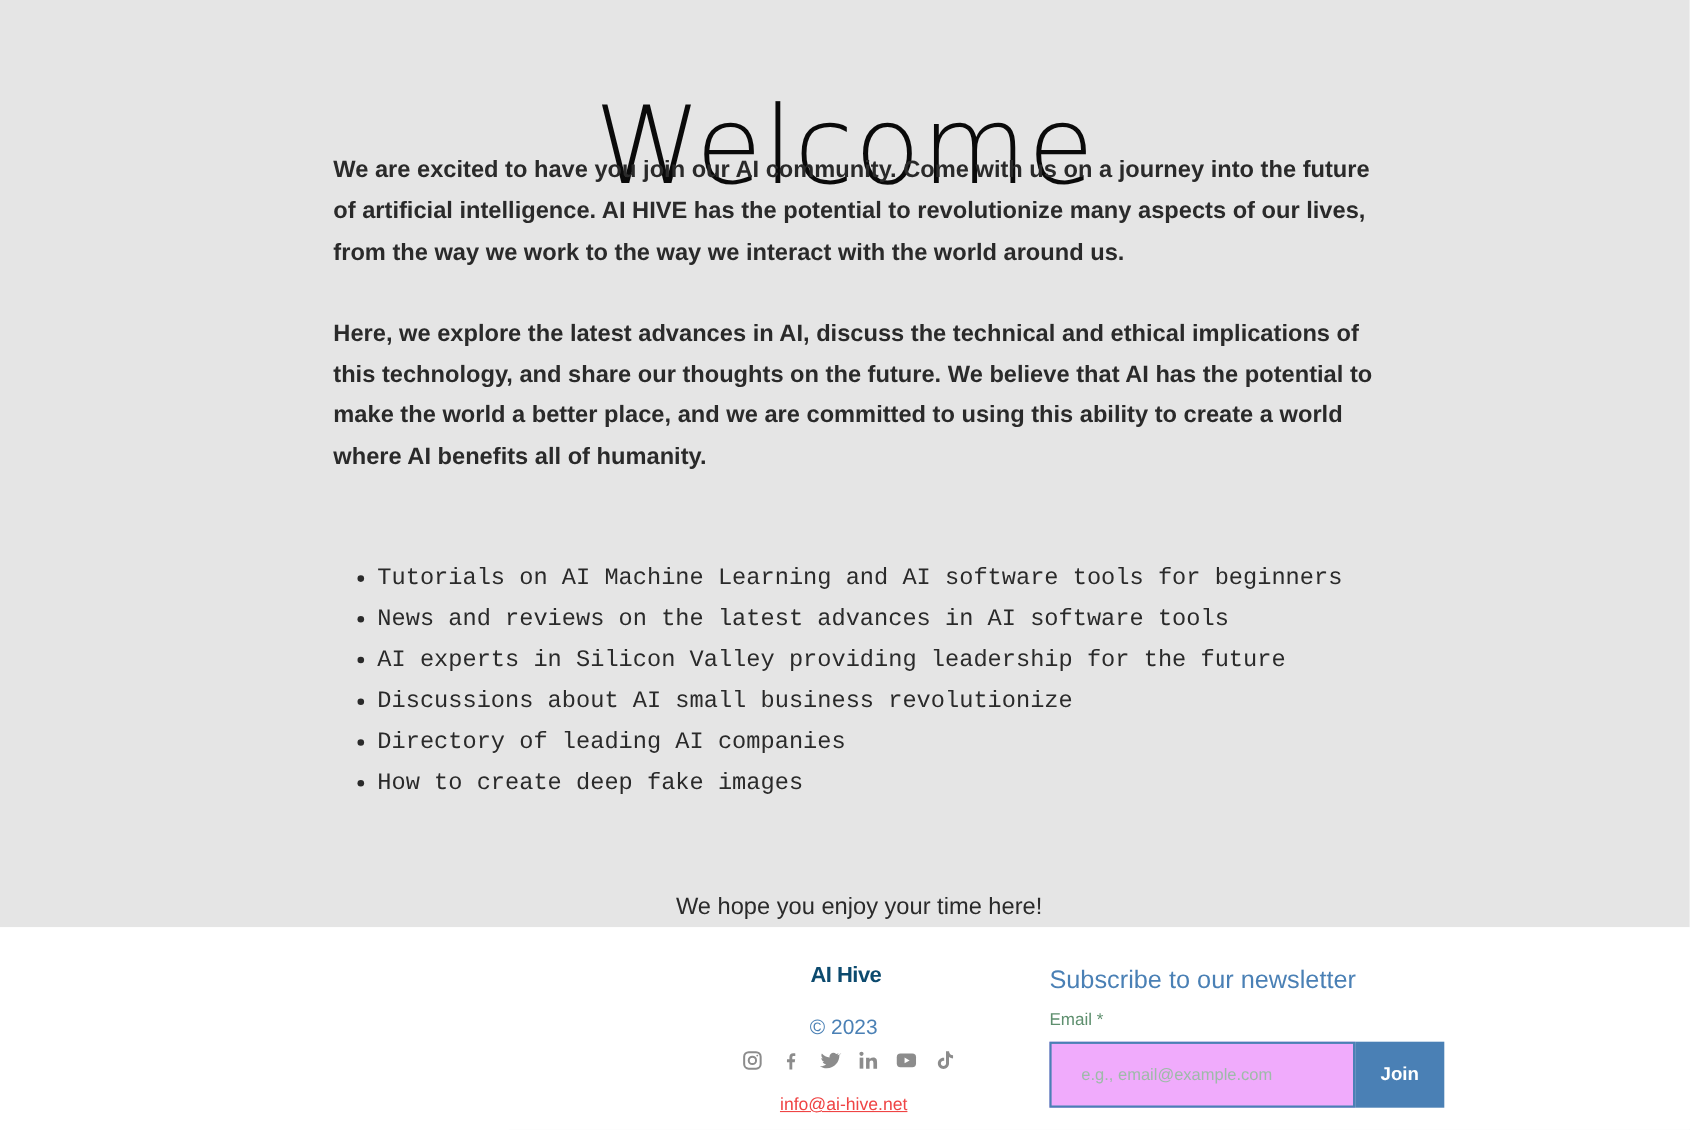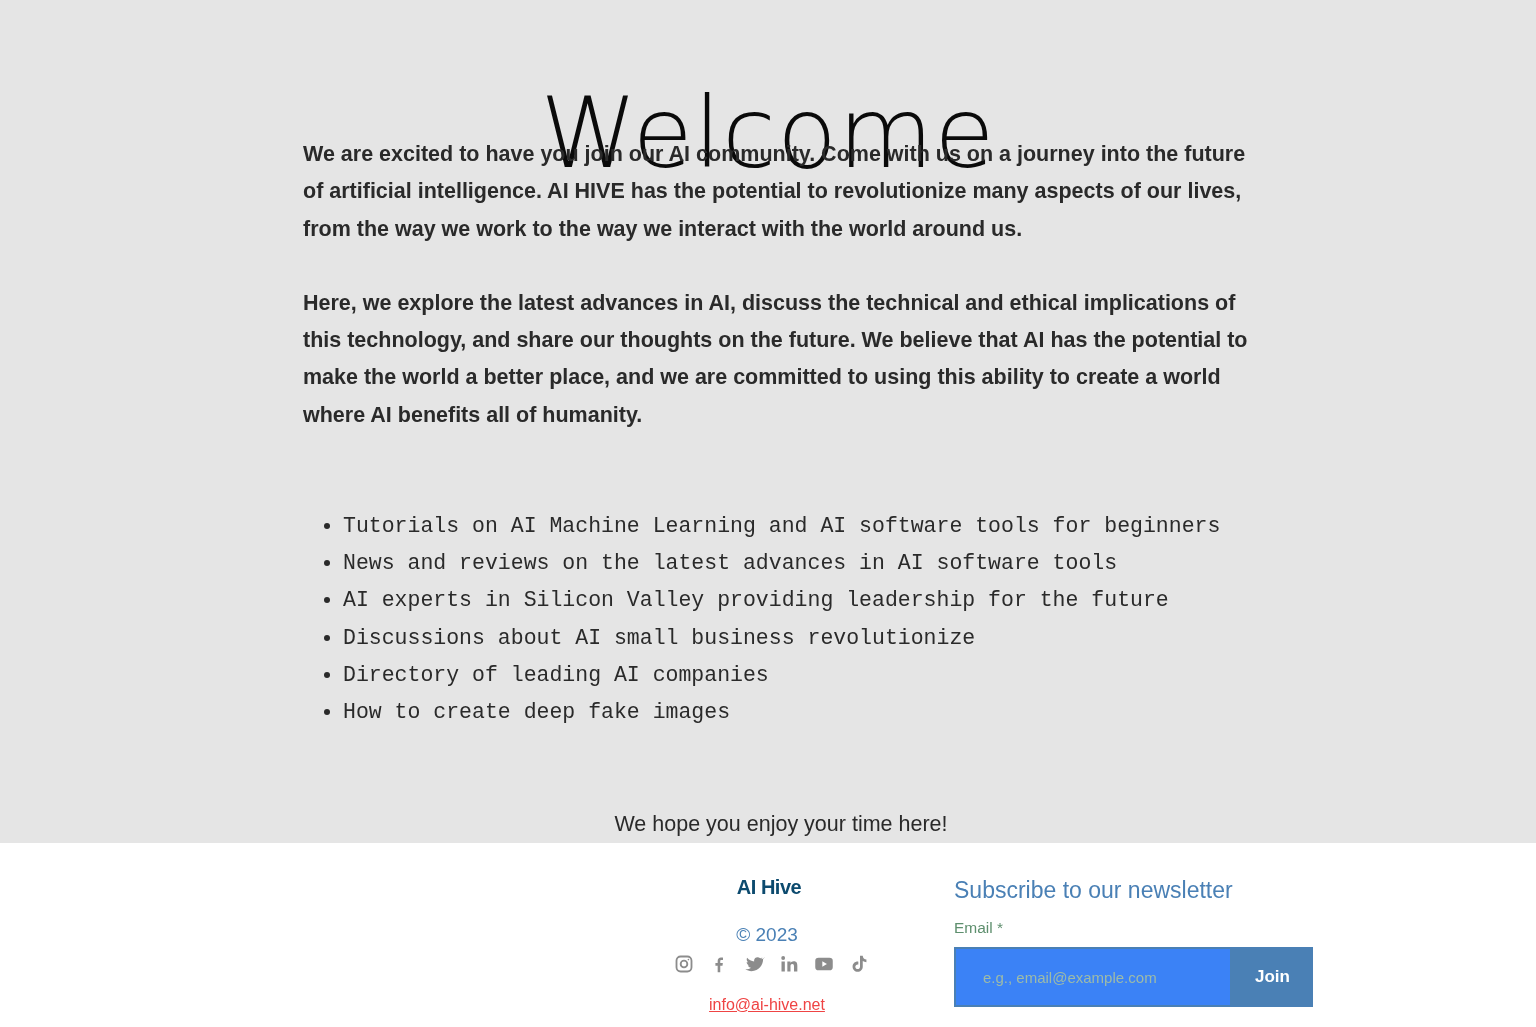--- a/index.html
+++ b/index.html
@@ -58,21 +58,21 @@
     text-align: center; font-size: 16px; color: #ef4444; text-decoration: underline;
   }
   .sub-title {
     position: absolute; left: 954px; top: 877px; font-size: 23px; color: #4a80b5;
   }
   .email-label {
     position: absolute; left: 954px; top: 919px; font-size: 15.5px; color: #5e8f6e;
   }
   .email-input {
     position: absolute; left: 954px; top: 947px; width: 278px; height: 60px;
-    box-sizing: border-box; border: 2px solid #4a80b5; background: #3b82f6;
+    box-sizing: border-box; border: 2px solid #4a80b5; background: #f0abfc;
     padding: 0 0 0 27px; font-size: 15px; color: #333;
     font-family: "Liberation Sans", sans-serif; outline: none;
   }
   .email-input::placeholder { color: #9dbba8; }
   .join-btn {
     position: absolute; left: 1232px; top: 947px; width: 81px; height: 60px;
     background: #4a80b5; color: #fff; border: none; font-weight: bold;
     font-size: 17px; font-family: "Liberation Sans", sans-serif; cursor: pointer;
   }
 </style>

